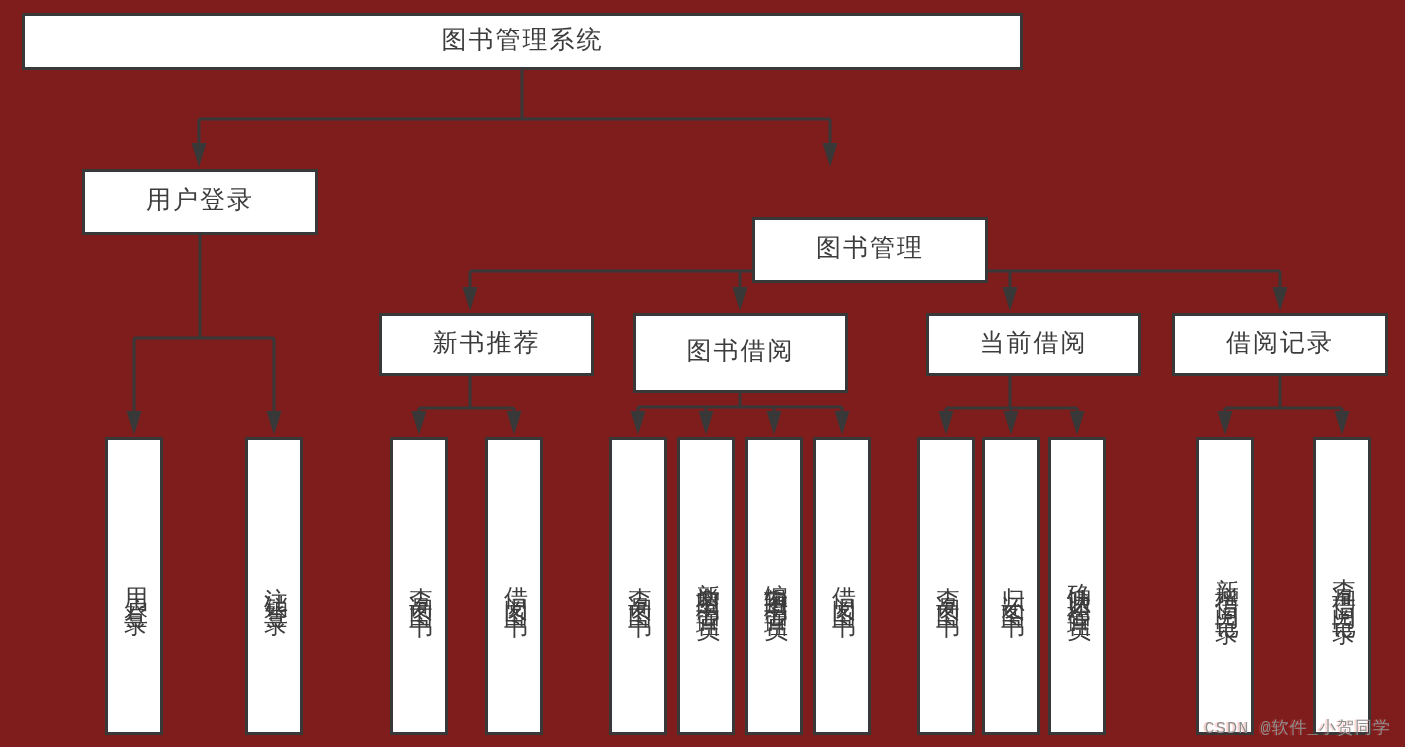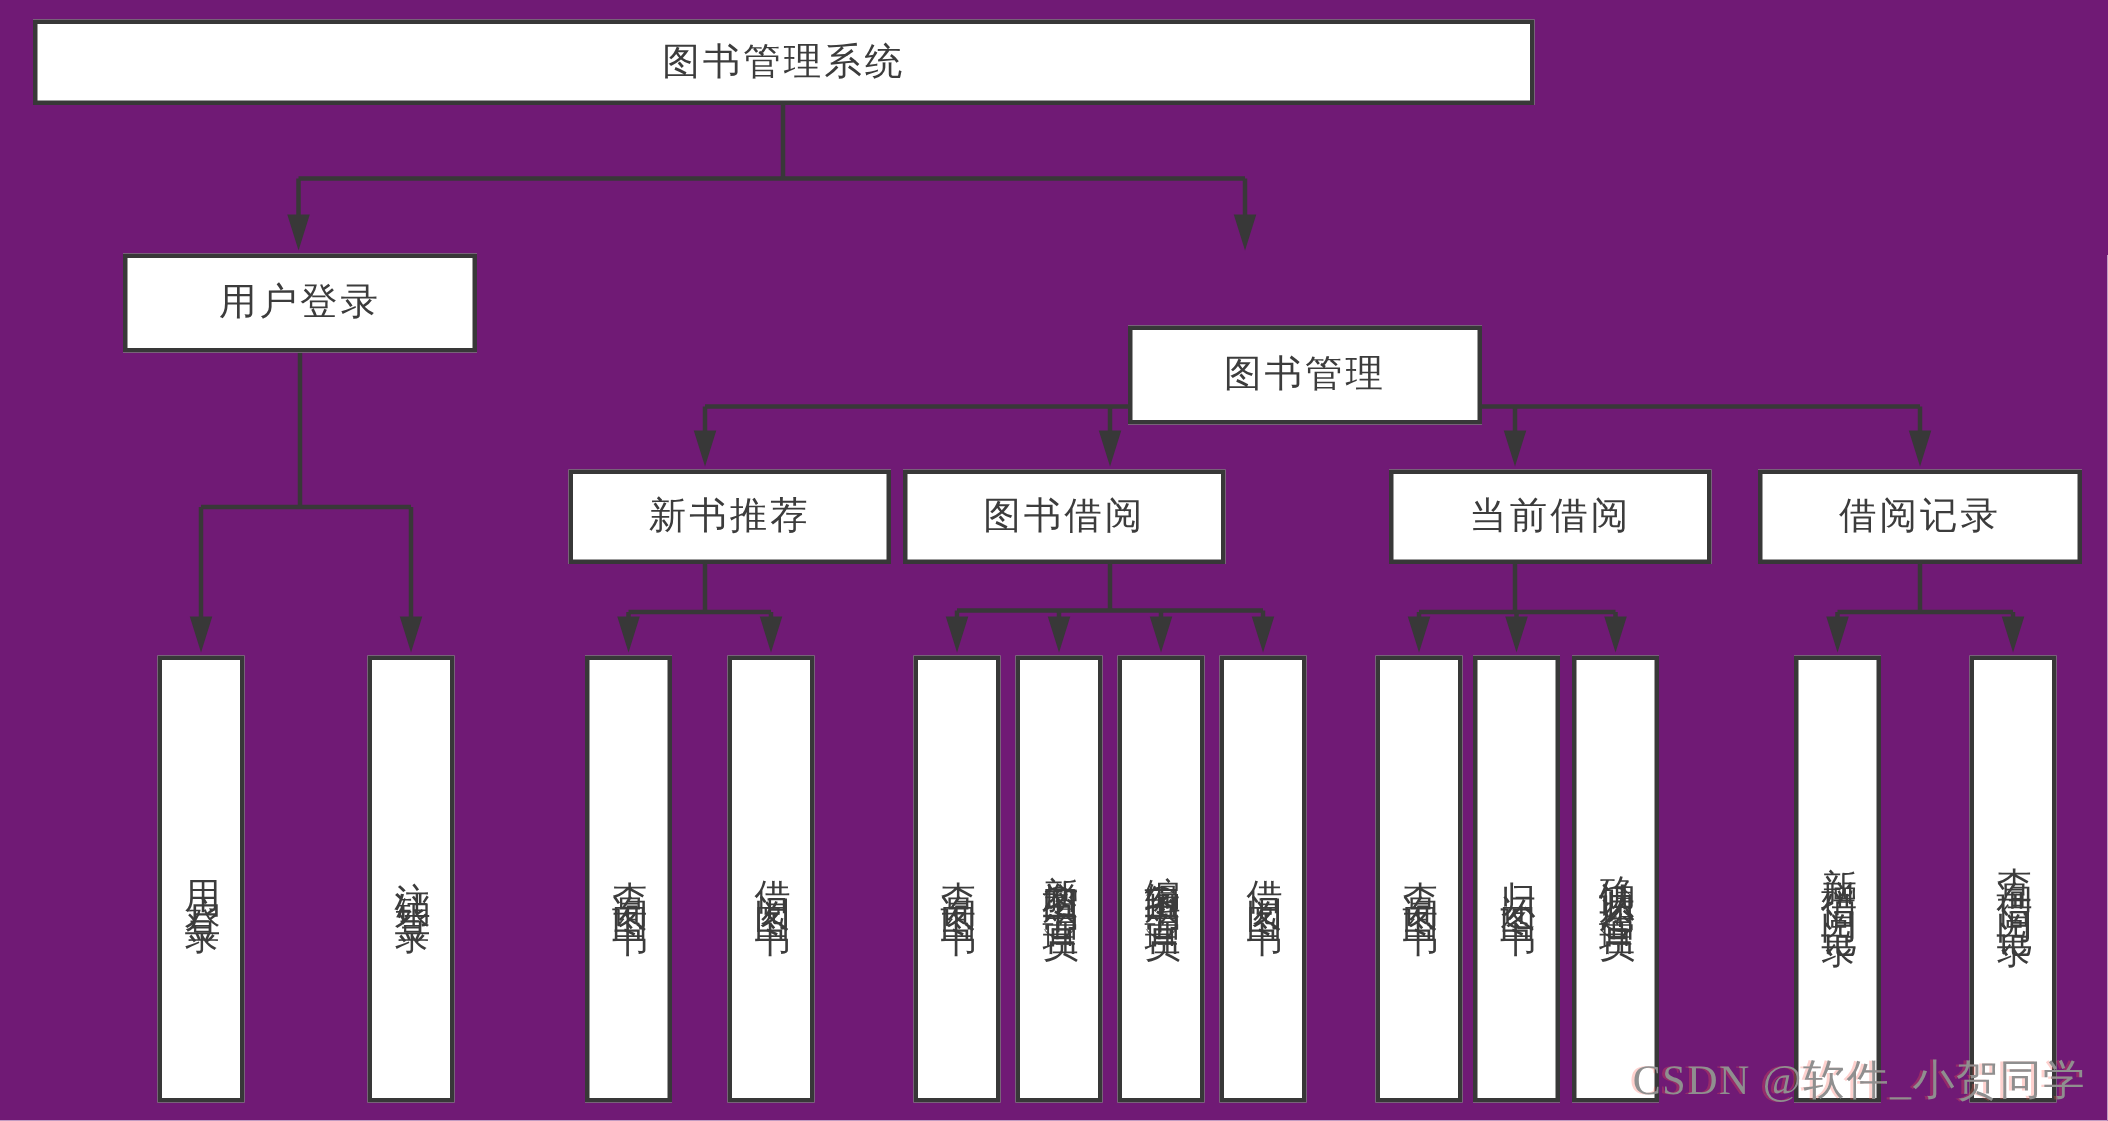--- a/index.html
+++ b/index.html
@@ -1,20 +1,20 @@
 <!DOCTYPE html>
 <html><head>
 <meta charset="utf-8">
 <style>
   html,body{margin:0;padding:0;background:#ffffff;}
   .canvas{
     position:relative;
     width:1405px;height:747px;
-    background:#701a75;
-    font-family:Liberation Serif, serif;
+    background:#7f1d1d;
+    font-family:Liberation Mono, monospace;
     overflow:hidden;
   }
   svg.connectors{position:absolute;left:0;top:0;width:1405px;height:747px;z-index:1;}
   svg.connectors path{stroke:#383838;stroke-width:3;fill:none;}
   svg.connectors polygon{fill:#383838;stroke:none;}
   .node{
     position:absolute;
     background:#ffffff;
     border:3px solid #383838;
     box-sizing:border-box;
@@ -33,21 +33,21 @@
     text-orientation:mixed;
     font-size:24px;
     line-height:1;
     letter-spacing:9px;
     white-space:nowrap;
   }
   .vlabel.long{letter-spacing:5px;}
   .watermark{
     position:absolute;
     right:14px;bottom:8px;
-    font-size:28px;
+    font-size:17px;
     color:#8f8f8f;
     letter-spacing:1px;
     text-shadow:-2px 0 0 rgba(250,90,80,0.28);
     z-index:5;
     white-space:nowrap;
   }
 </style>
 </head>
 <body>
 
@@ -103,21 +103,21 @@
   <div class="node" style="left:82px;top:169px;width:236px;height:66px;">
     <span class="hlabel">用户登录</span>
   </div>
   <div class="node" style="left:752px;top:169px;width:236px;height:66px;margin-top:48px;">
     <span class="hlabel">图书管理</span>
   </div>
 
   <div class="node" style="left:379px;top:313px;width:215px;height:63px;">
     <span class="hlabel">新书推荐</span>
   </div>
-  <div class="node" style="left:602px;top:313px;width:215px;height:63px;">
+  <div class="node" style="left:633px;top:313px;width:215px;height:80px;">
     <span class="hlabel">图书借阅</span>
   </div>
   <div class="node" style="left:903px;top:313px;width:215px;height:63px;margin-left:23px;">
     <span class="hlabel">当前借阅</span>
   </div>
   <div class="node" style="left:1172px;top:313px;width:216px;height:63px;">
     <span class="hlabel">借阅记录</span>
   </div>
 
   <div class="node" style="left:105px;top:437px;width:58px;height:298px;">

